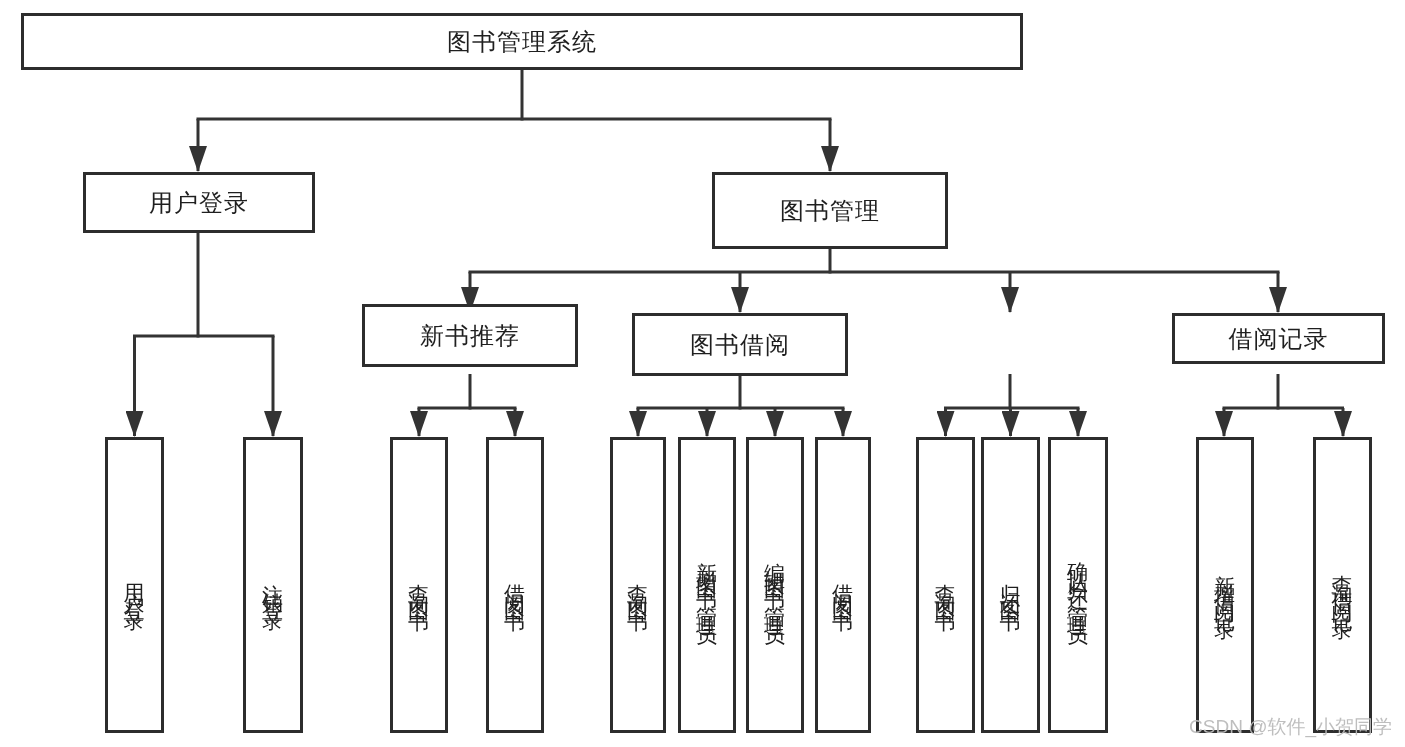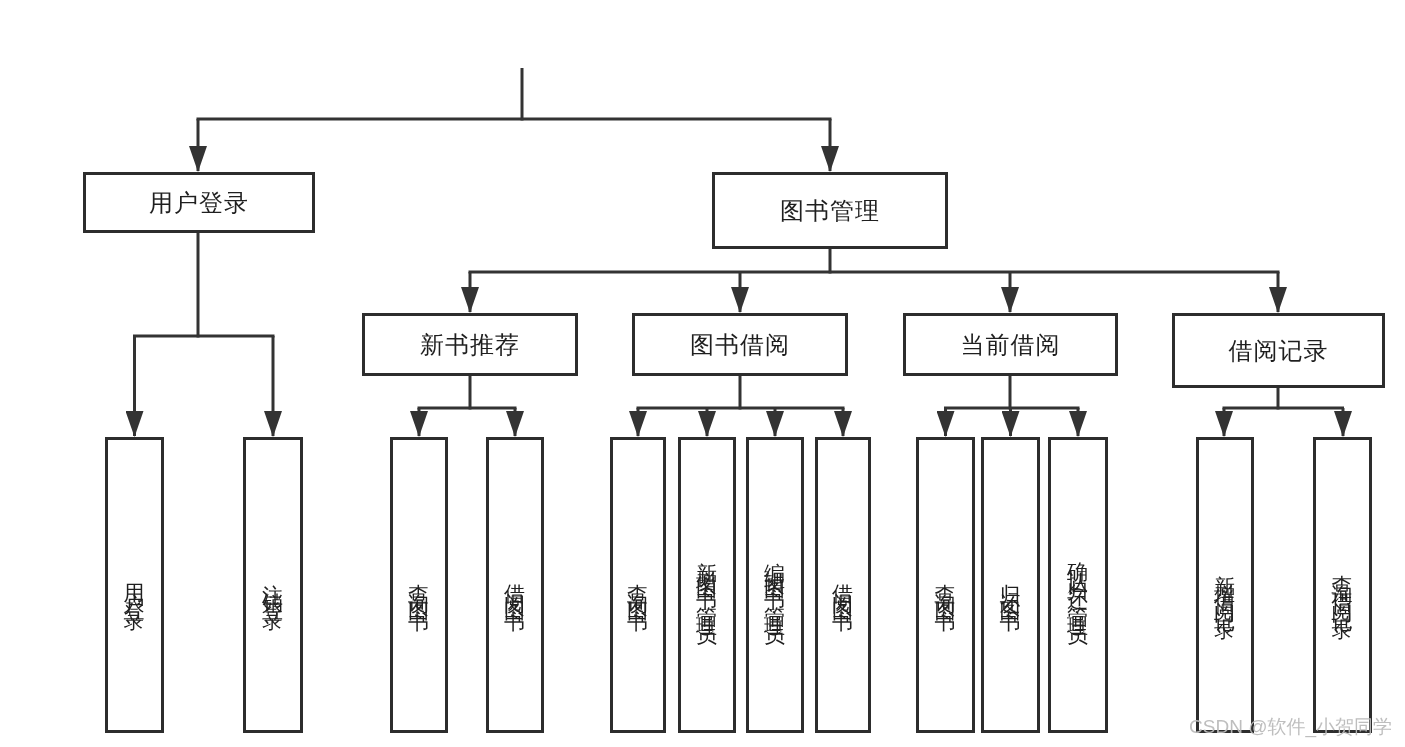--- a/index.html
+++ b/index.html
@@ -91,38 +91,38 @@
     </g>
 
     <g>
       <line x1="1278" y1="374" x2="1278" y2="409.5"></line>
       <line x1="1222.5" y1="408" x2="1344" y2="408"></line>
       <line x1="1224" y1="408" x2="1224" y2="436" marker-end="url(#ah)"></line>
       <line x1="1343" y1="408" x2="1343" y2="436" marker-end="url(#ah)"></line>
     </g>
   </svg>
 
+  <div class="node h" style="left:21px;top:13px;width:1002px;height:57px">
+    <span>图书管理系统</span>
+  </div>
 
   <div class="node h" style="left:83px;top:172px;width:232px;height:61px">
     <span>用户登录</span>
   </div>
   <div class="node h" style="left:712px;top:172px;width:236px;height:77px">
     <span>图书管理</span>
   </div>
 
-  <div class="node h" style="left:362px;top:313px;width:216px;height:63px">
+  <div class="node h" style="left:362px;top:304px;width:216px;height:63px">
     <span>新书推荐</span>
   </div>
   <div class="node h" style="left:632px;top:313px;width:216px;height:63px">
     <span>图书借阅</span>
   </div>
-  <div class="node h" style="left:903px;top:313px;width:215px;height:63px">
-    <span>当前借阅</span>
-  </div>
-  <div class="node h" style="left:1172px;top:313px;width:213px;height:75px">
+  <div class="node h" style="left:1172px;top:313px;width:213px;height:51px">
     <span>借阅记录</span>
   </div>
 
   <div class="node v" style="left:105px;top:437px;width:59px;height:296px">
     <span class="vtext">用户登录</span>
   </div>
   <div class="node v" style="left:243px;top:437px;width:60px;height:296px">
     <span class="vtext">注销登录</span>
   </div>
 

